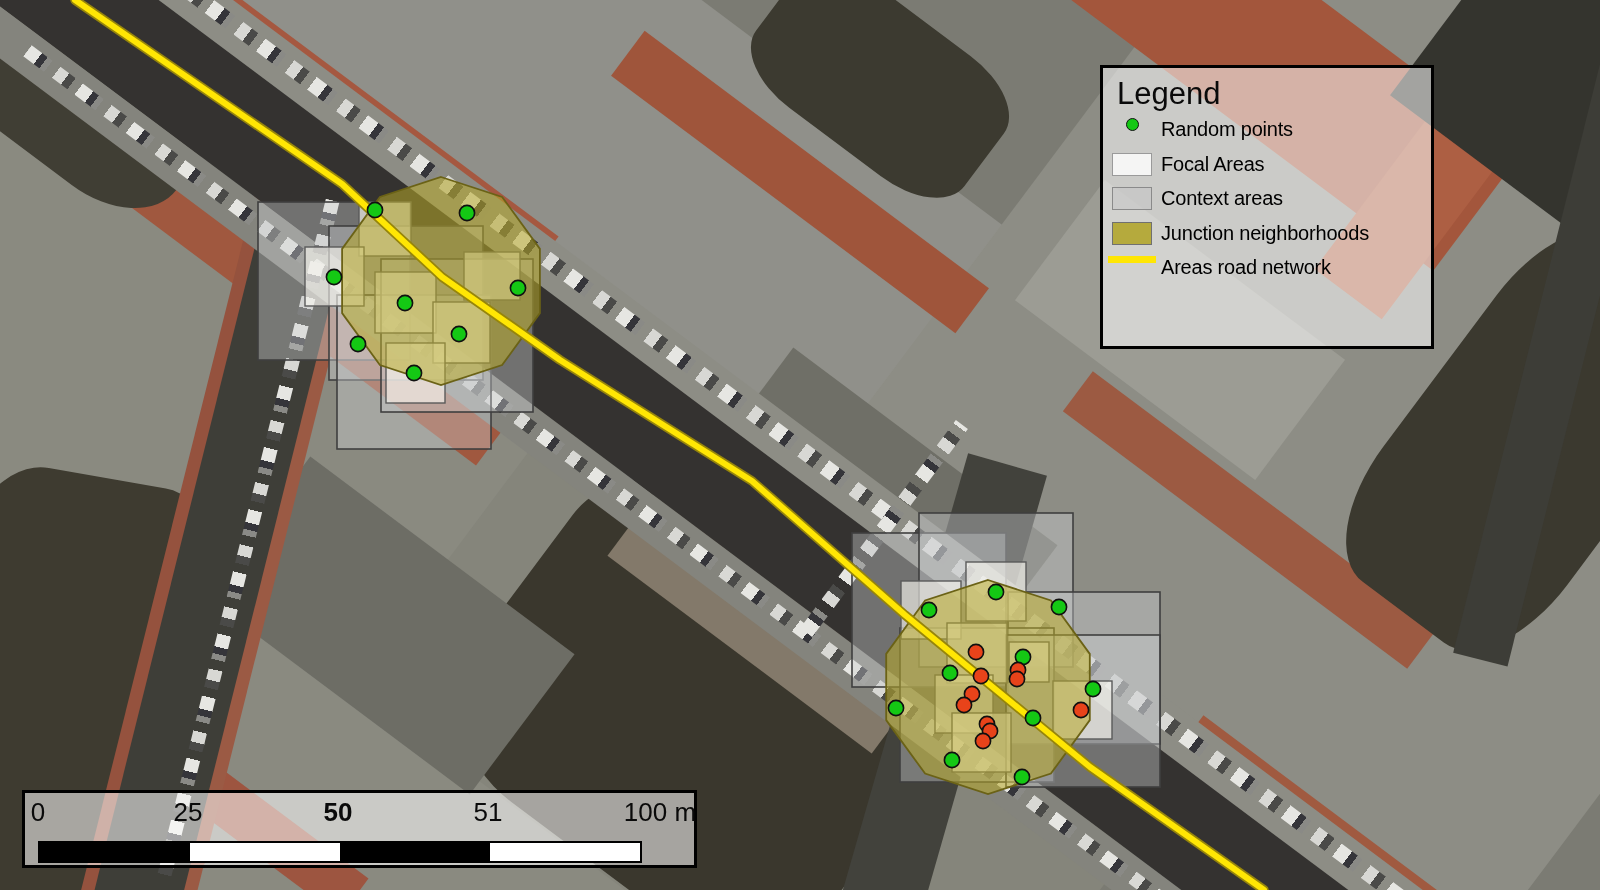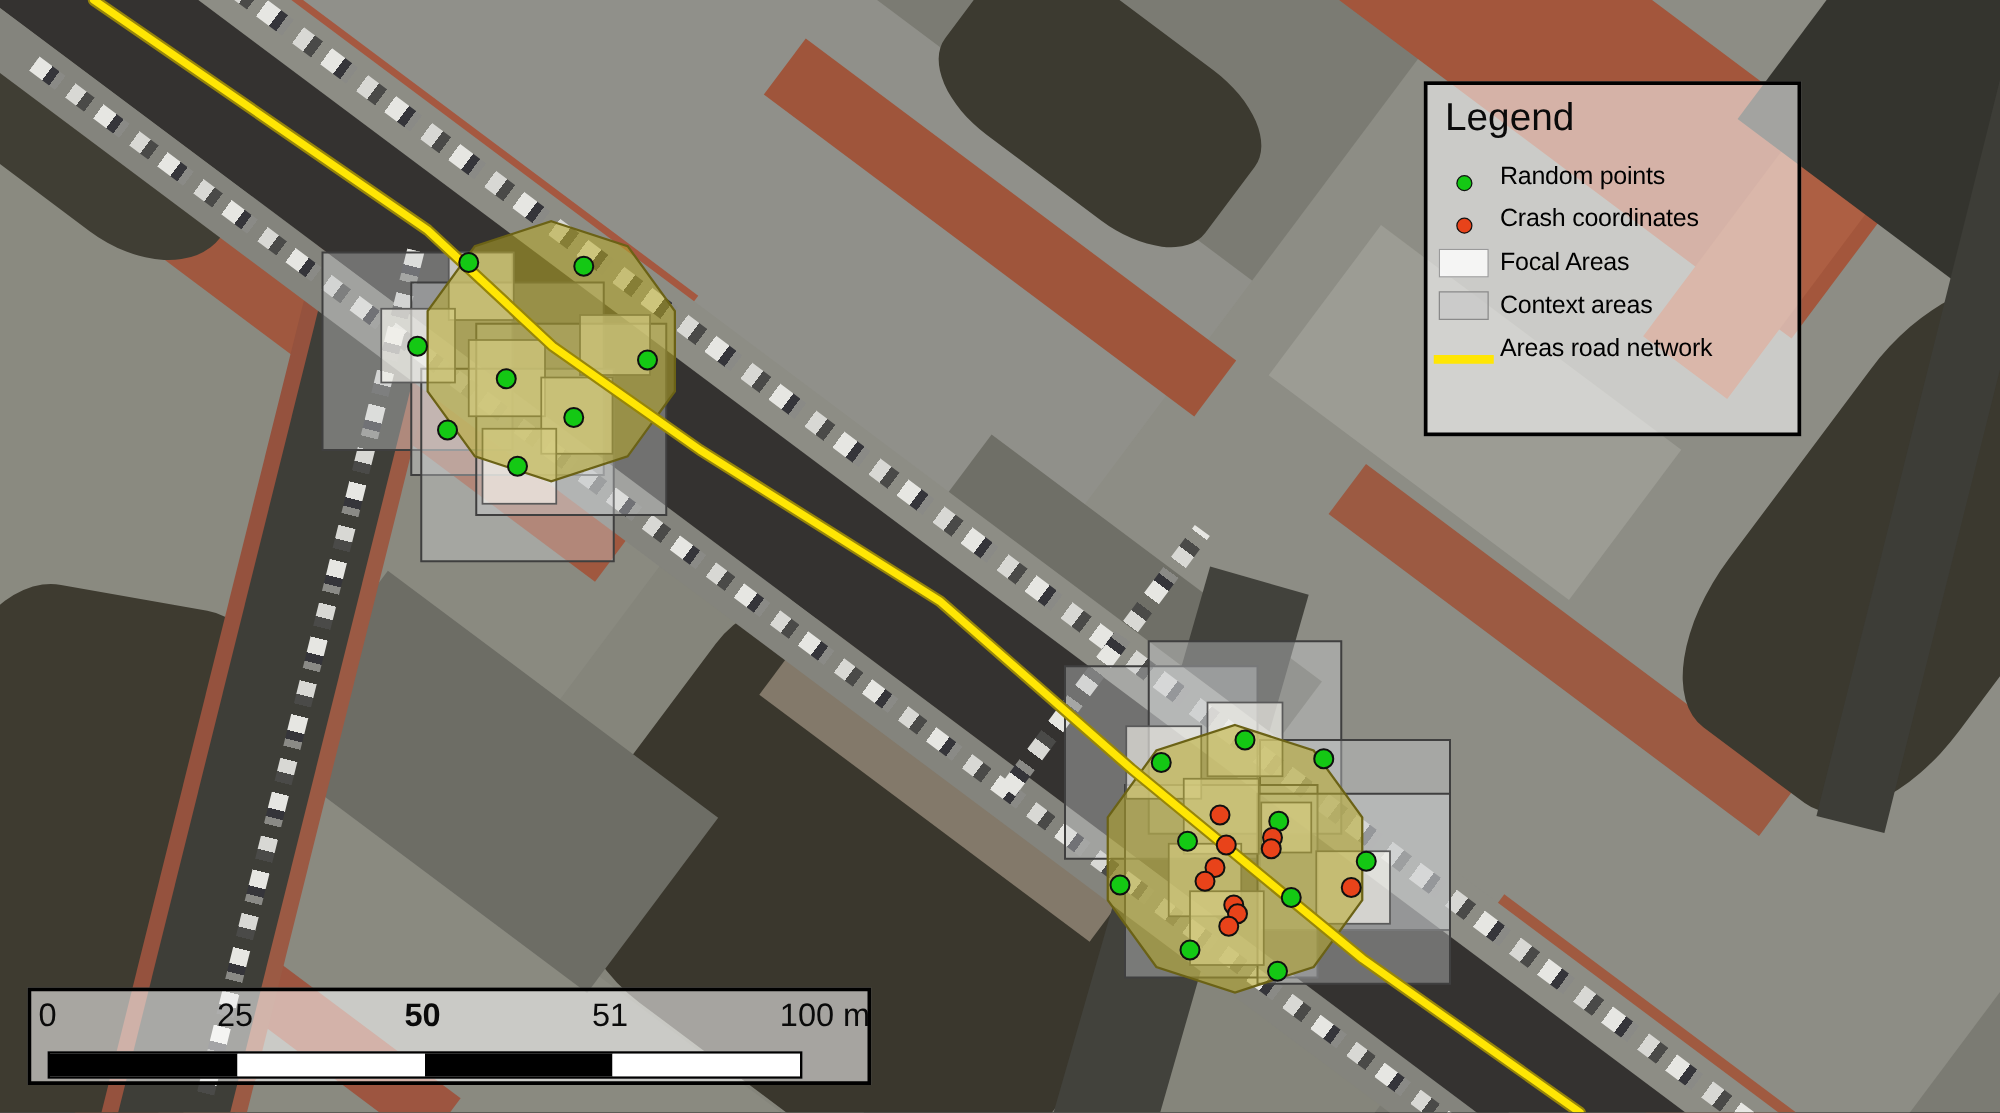--- a/index.html
+++ b/index.html
@@ -15,26 +15,26 @@
       #e6e6e2 0 13px, #35353a 13px 20px, #8a8a86 20px 26px,
       rgba(0,0,0,0) 26px 36px, #d8d8d4 36px 47px, #4a4a48 47px 55px,
       rgba(0,0,0,0) 55px 64px);
   }
   .aerial .soft{border-radius:28%;}
   svg.overlay{position:absolute;left:0;top:0;z-index:5;}
 
   
   .legend{
     position:absolute;z-index:10;
-    left:1139px;top:65px;width:302px;height:284px;
+    left:1100px;top:65px;width:334px;height:284px;
     background:rgba(255,255,255,0.55);
     border:3px solid #000;box-sizing:border-box;color:#000;
   }
   .legend-title{font-size:31px;margin:8px 0 6px 14px;color:#0a0a0a;}
-  .legend-row{display:flex;align-items:flex-end;height:34.5px;}
+  .legend-row{display:flex;align-items:flex-start;height:34.5px;}
   .legend-sw{width:58px;display:flex;justify-content:center;align-items:center;flex:0 0 58px;}
   .legend-label{font-size:20px;letter-spacing:-0.2px;white-space:nowrap;}
   .sw-dot{width:13px;height:13px;border-radius:50%;border:1.5px solid #111;box-sizing:border-box;}
   .sw-rect{width:40px;height:23px;border:1px solid #777;box-sizing:border-box;}
   .sw-line{width:48px;height:7px;}
 
   
   .scalebar{
     position:absolute;z-index:10;
     left:22px;top:790px;width:675px;height:78px;
@@ -152,35 +152,35 @@
     <div class="legend-title">Legend</div>
     <div class="legend-rows">
         <div class="legend-row">
           <span class="legend-sw">
             <span class="sw-dot" style="background: rgb(20, 200, 20);"></span>
           </span>
           <span class="legend-label">Random points</span>
         </div>
         <div class="legend-row">
           <span class="legend-sw">
-            <span class="sw-dot" style="background: rgb(232, 67, 26);"></span>
-          </span>
-          <span class="legend-label">Crash coordinates</span>
-        </div>
-        <div class="legend-row">
-          <span class="legend-sw">
             <span class="sw-rect" style="background: rgba(255, 255, 255, 0.8); border-color: rgb(154, 154, 154);"></span>
           </span>
           <span class="legend-label">Focal Areas</span>
         </div>
         <div class="legend-row">
           <span class="legend-sw">
             <span class="sw-rect" style="background: rgba(198, 198, 198, 0.6); border-color: rgb(138, 138, 138);"></span>
           </span>
           <span class="legend-label">Context areas</span>
+        </div>
+        <div class="legend-row">
+          <span class="legend-sw">
+            <span class="sw-rect" style="background: rgba(178, 166, 49, 0.92); border-color: rgb(112, 112, 112);"></span>
+          </span>
+          <span class="legend-label">Junction neighborhoods</span>
         </div>
         <div class="legend-row">
           <span class="legend-sw">
             <span class="sw-line" style="background: rgb(255, 230, 4);"></span>
           </span>
           <span class="legend-label">Areas road network</span>
         </div>
       </div>
   </div>
 

